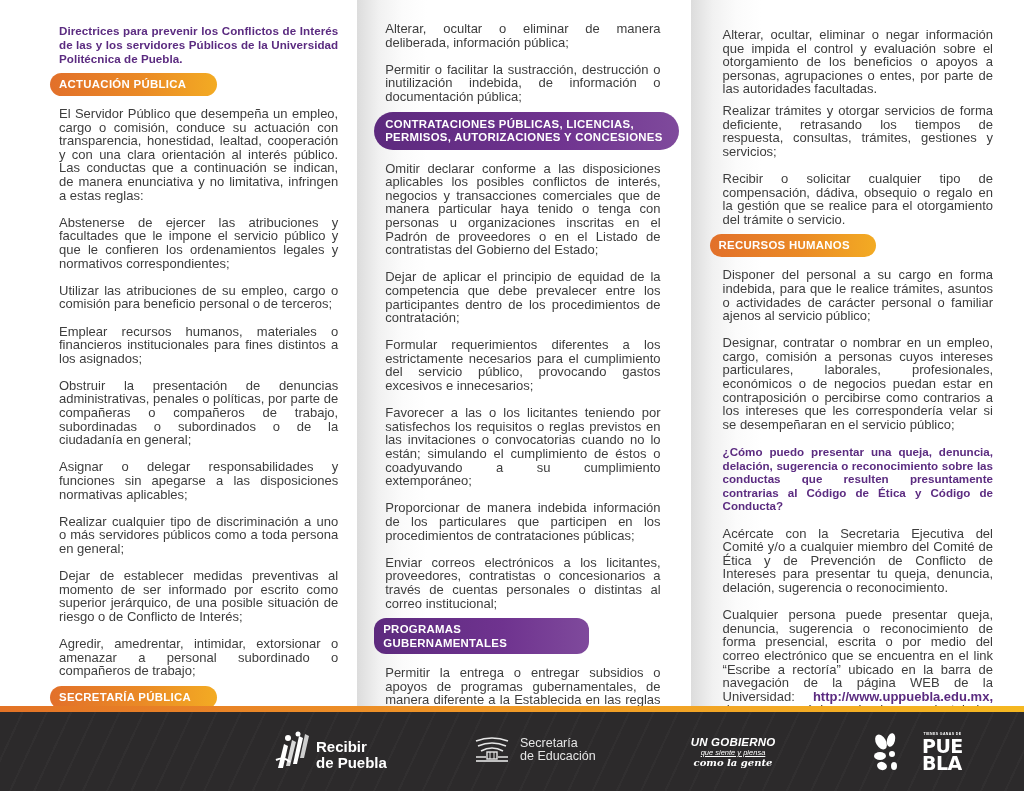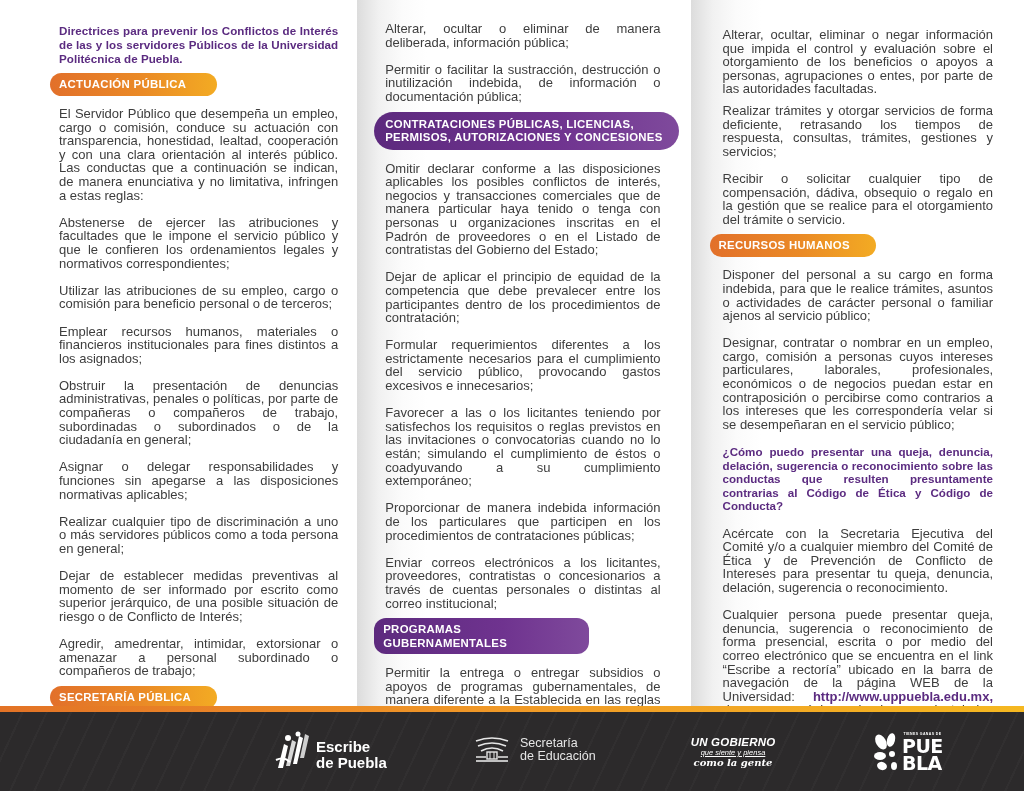--- a/index.html
+++ b/index.html
@@ -65,21 +65,21 @@
   .sec-mark { width: 36px; height: 26px; margin-right: 10px; }
   .sec-text { font-size: 12.5px; line-height: 13px; color: #e6e6e6; }
 
   .logo-ung { left: 688px; top: 30px; text-align: center; width: 90px; }
   .ung-1 { font-size: 11.5px; font-weight: bold; font-style: italic; line-height: 12px; letter-spacing: 0.2px; }
   .ung-2 { font-size: 7.5px; font-style: italic; line-height: 9px; text-decoration: underline; }
   .ung-3 { font-family: "DejaVu Serif", serif; font-size: 10px; font-style: italic; font-weight: bold; line-height: 11px; }
 
   .logo-pue { left: 872px; top: 26px; display: flex; align-items: flex-end; }
   .pue-mark { width: 28px; height: 40px; margin-right: 2px; }
-  .pue-text { position: relative; }
+  .pue-text { position: relative; margin-left: 20px; }
   .pue-tiny { font-size: 3.5px; font-weight: bold; letter-spacing: 0.4px; text-align: center; margin-bottom: 2px; }
   .pue-big { font-size: 19px; font-weight: 900; line-height: 17px; letter-spacing: -0.5px; font-family: "DejaVu Sans", sans-serif; }
 </style>
 </head>
 <body>
 
 <div class="page">
 
   <div class="col col1">
     <div class="title">Directrices para prevenir los Conflictos de Interés de las y los servidores Públicos de la Universidad Politécnica de Puebla.</div>
@@ -143,21 +143,21 @@
     <svg class="gob-mark" viewBox="0 0 38 42">
       <path d="M4 38 L10 14 L14 16 L9 38 Z" fill="#ffffff"></path>
       <path d="M12 36 L18 10 L22 12 L16 36 Z" fill="#d8d8d8"></path>
       <path d="M19 34 L25 6 L29 8 L23 34 Z" fill="#ffffff"></path>
       <path d="M26 28 L31 4 L35 6 L30 28 Z" fill="#cfcfcf"></path>
       <circle cx="14" cy="8" r="3" fill="#ffffff"></circle>
       <circle cx="24" cy="4" r="2.5" fill="#ffffff"></circle>
       <path d="M2 30 Q10 26 16 32" stroke="#ffffff" stroke-width="2" fill="none"></path>
     </svg>
     <div class="gob-text">
-      <div>Escribe</div>
+      <div>Recibir</div>
       <div>de Puebla</div>
     </div>
   </div>
 
   <div class="logo logo-sec">
     <svg class="sec-mark" viewBox="0 0 36 26">
       <path d="M2 24 L34 24" stroke="#e6e6e6" stroke-width="1.6"></path>
       <path d="M2 20 L12 20 M24 20 L34 20" stroke="#e6e6e6" stroke-width="1.6"></path>
       <path d="M2 4 Q18 -2 34 4" stroke="#e6e6e6" stroke-width="1.6" fill="none"></path>
       <path d="M4 9 Q18 3 32 9" stroke="#e6e6e6" stroke-width="1.6" fill="none"></path>

